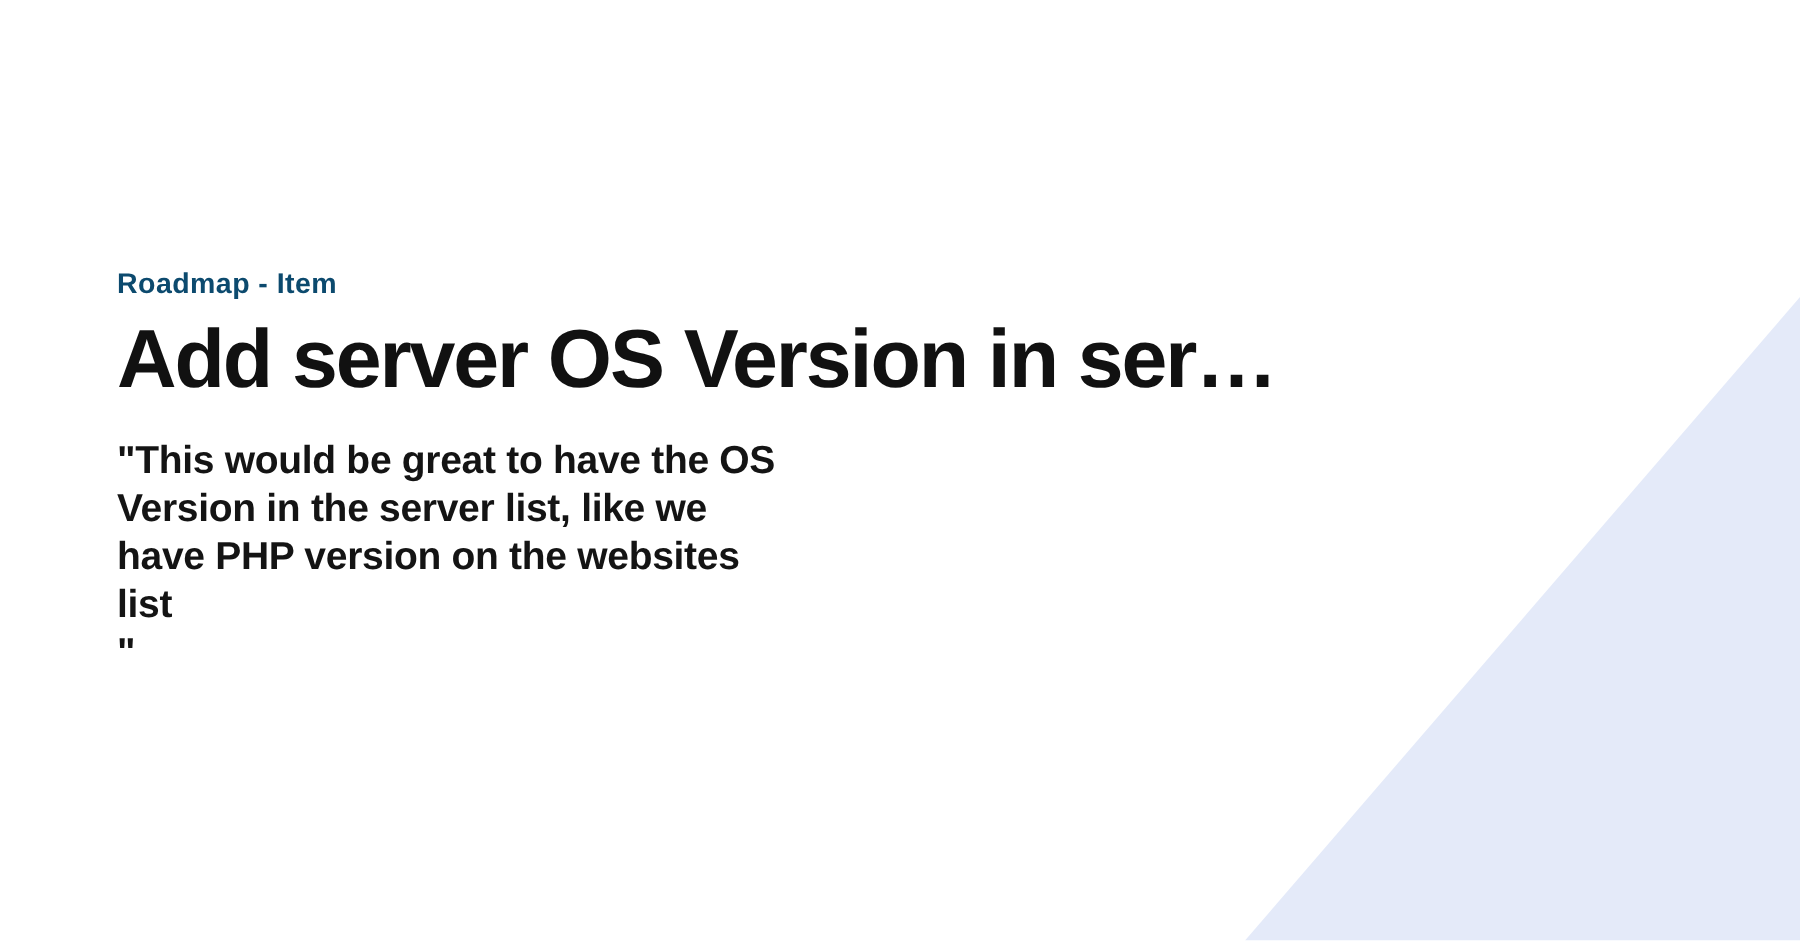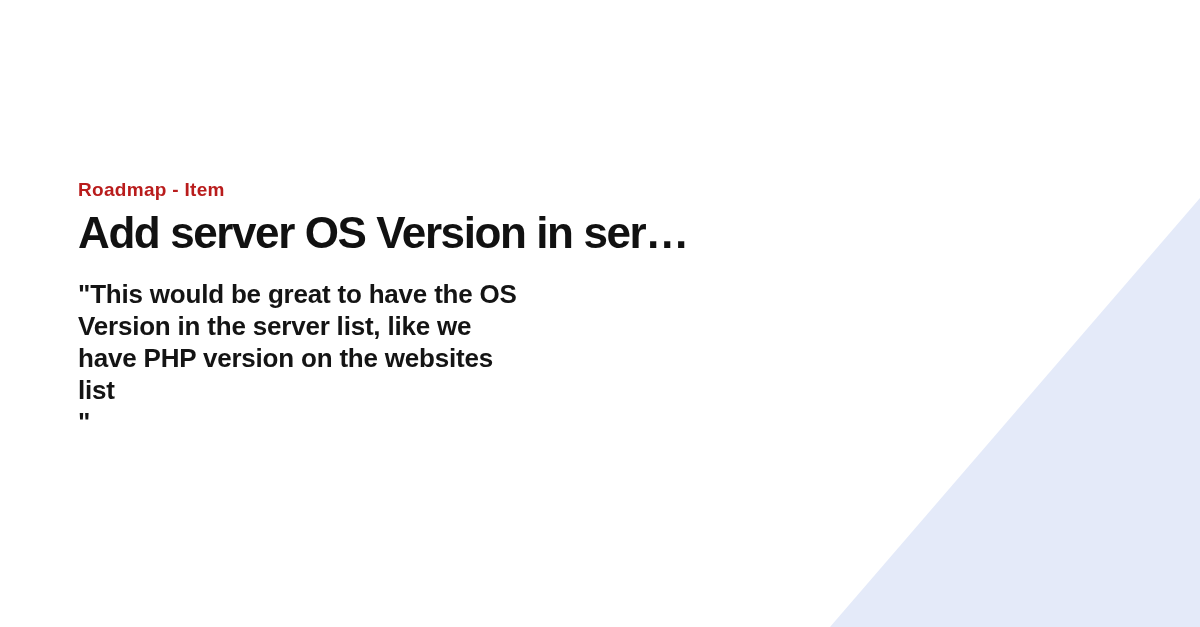--- a/index.html
+++ b/index.html
@@ -47,21 +47,21 @@
     font-size: 19px;
     font-weight: bold;
     letter-spacing: 0.3px;
     line-height: 1.25;
     color: #2f5fe0;
     margin: 0 0 8px 0;
     white-space: nowrap;
   }
 
   .title {
-    font-size: 44px;
+    font-size: 55px;
     font-weight: bold;
     line-height: 1.06;
     letter-spacing: -1.4px;
     color: #111111;
     margin: 0 0 22px 0;
     white-space: nowrap;
     overflow: hidden;
   }
 
   .quote {
@@ -79,21 +79,21 @@
 <body>
 
 <div class="card" style="background: rgb(255, 255, 255);">
 
   <svg class="corner-wedge" viewBox="0 0 1200 627" width="1200" height="627" preserveAspectRatio="none" xmlns="http://www.w3.org/2000/svg">
     <polygon id="wedge-shape" points="830,627 1200,198 1200,627" fill="#E4EAF9"></polygon>
   </svg>
 
   <div class="content">
 
-    <div class="eyebrow" style="color: #b91c1c;">Roadmap - Item</div>
+    <div class="eyebrow" style="color: #0c4a6e;">Roadmap - Item</div>
 
     <h1 class="title" style="color: rgb(17, 17, 17);">Add server OS Version in ser…</h1>
 
     <p class="quote" style="color: rgb(20, 20, 20);">"This would be great to have the OS
 Version in the server list, like we
 have PHP version on the websites
 list
 "</p>
 
   </div>

